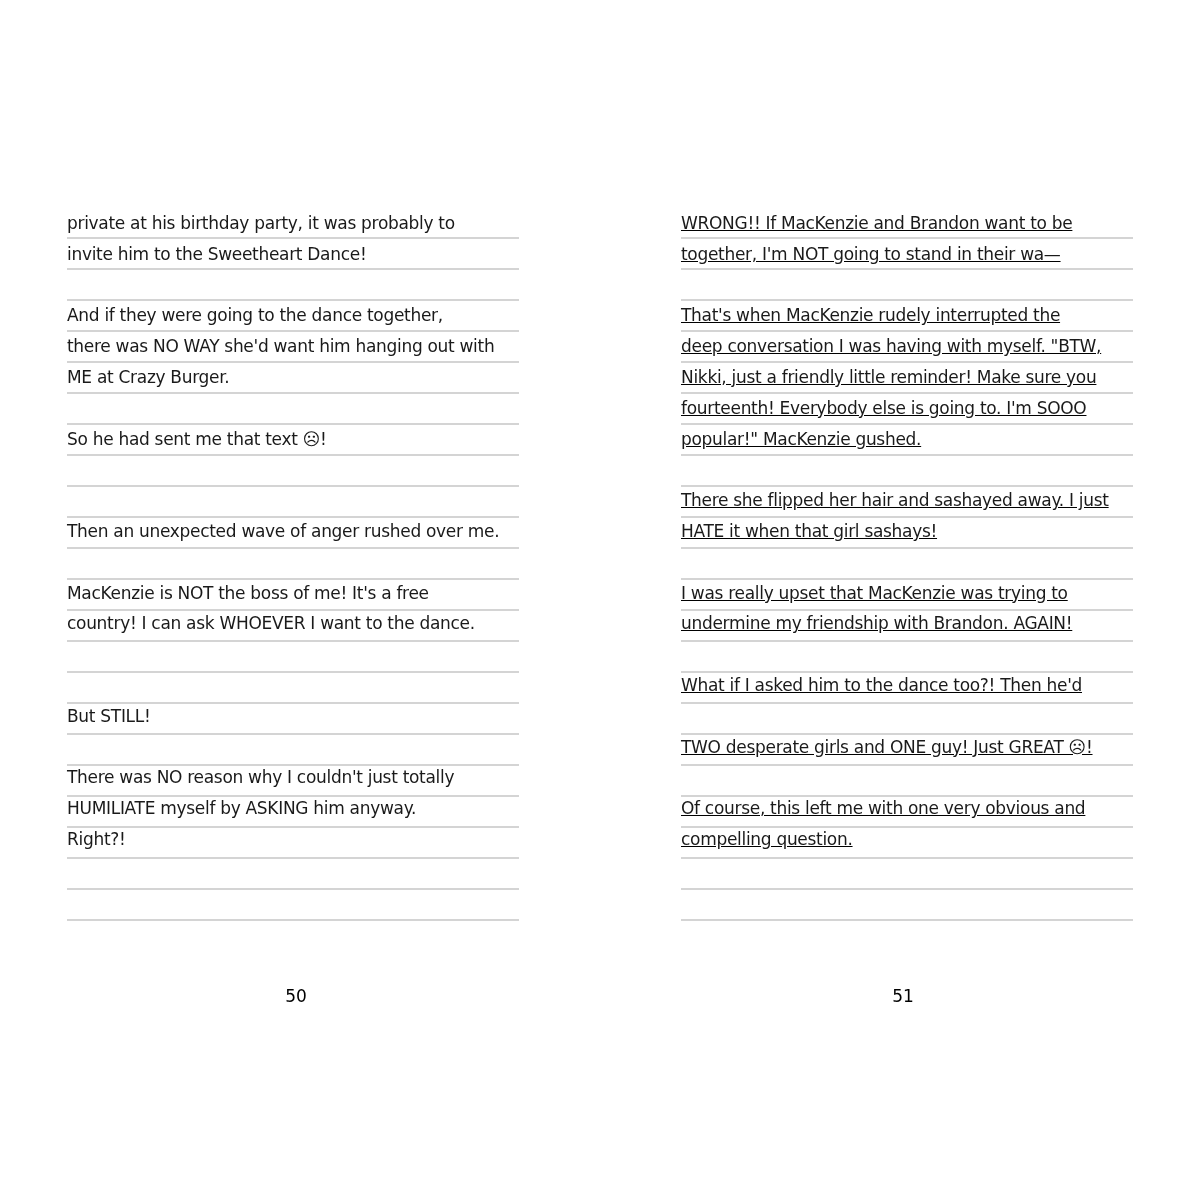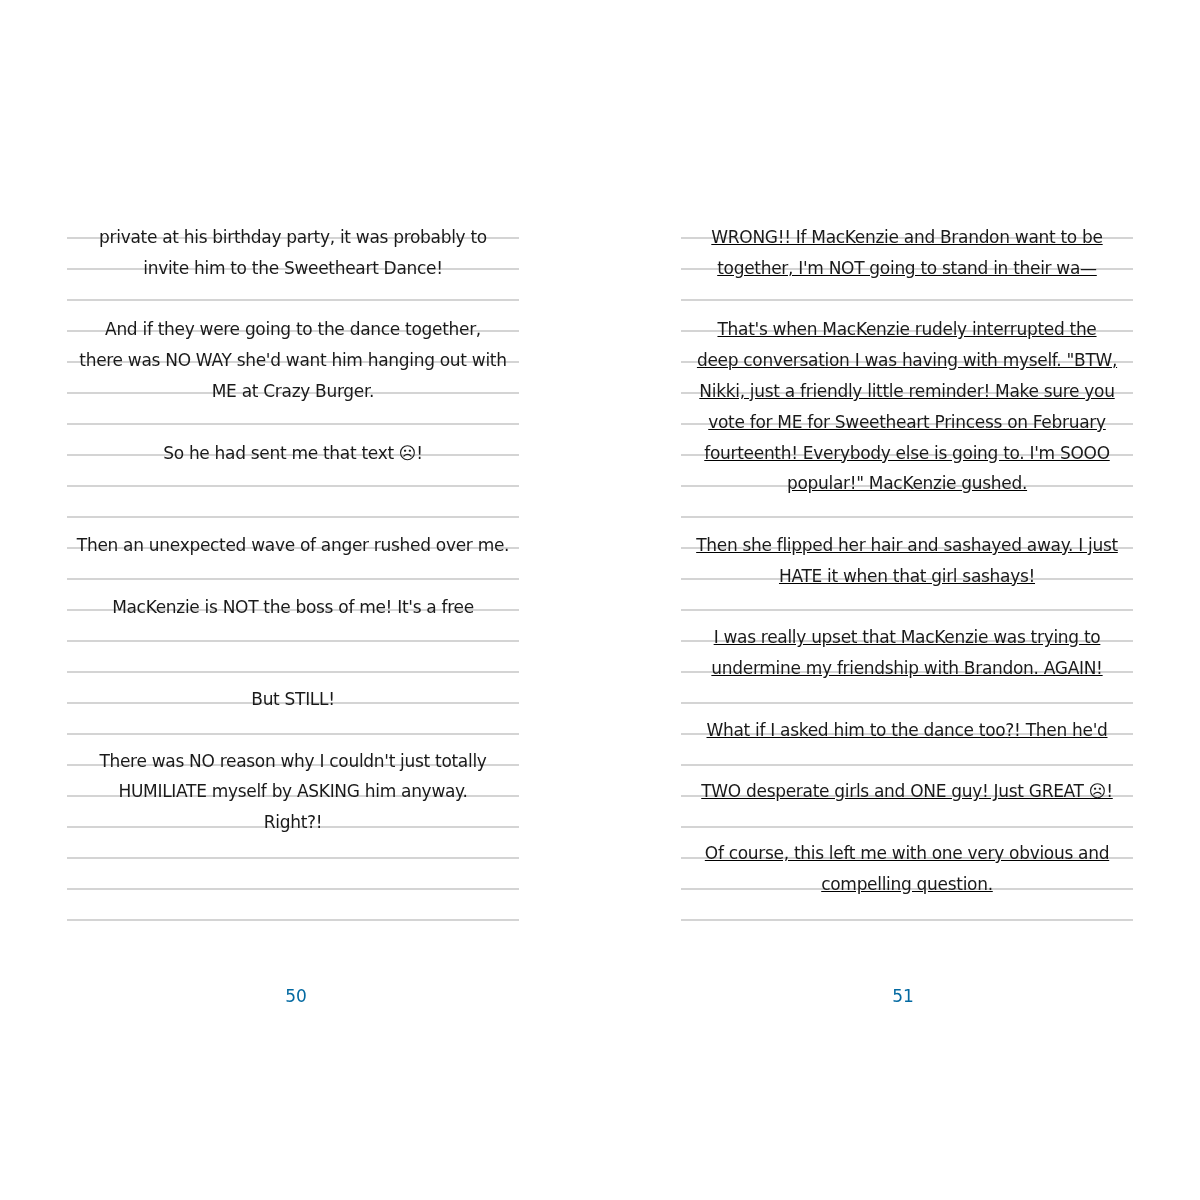--- a/index.html
+++ b/index.html
@@ -21,29 +21,28 @@
     }
     .line {
       height: 30.8px;
       line-height: 30.8px;
       font-family: "DejaVu Sans", sans-serif;
       font-size: 17px;
       color: #1a1a1a;
       white-space: nowrap;
       letter-spacing: -0.3px;
       position: relative;
-      top: 14px;
-      text-align: center;
+      top: 0;
     }
     .page-number {
       position: absolute;
       top: 986px;
       font-family: "DejaVu Sans", sans-serif;
       font-size: 17px;
-      color: #0369a1;
+      color: #000000;
       width: 60px;
       text-align: center;
     }
     .page-number.left { left: 266px; }
     .page-number.right { left: 873px; }
   </style>
 </head>
 <body>
 
 <div class="page left">
@@ -54,44 +53,44 @@
     <div class="line">And if they were going to the dance together,</div>
     <div class="line">there was NO WAY she'd want him hanging out with</div>
     <div class="line">ME at Crazy Burger.</div>
     <div class="line"></div>
     <div class="line">So he had sent me that text ☹!</div>
     <div class="line"></div>
     <div class="line"></div>
     <div class="line">Then an unexpected wave of anger rushed over me.</div>
     <div class="line"></div>
     <div class="line">MacKenzie is NOT the boss of me! It's a free</div>
+    <div class="line">country! I can ask WHOEVER I want to the dance.</div>
     <div class="line"></div>
     <div class="line"></div>
     <div class="line">But STILL!</div>
     <div class="line"></div>
     <div class="line">There was NO reason why I couldn't just totally</div>
     <div class="line">HUMILIATE myself by ASKING him anyway.</div>
     <div class="line">Right?!</div>
     <div class="line"></div>
   </div>
 </div>
 
 <div class="page right">
   <div class="ruled">
     <div class="line">WRONG!! If MacKenzie and Brandon want to be</div>
     <div class="line">together, I'm NOT going to stand in their wa—</div>
     <div class="line"></div>
     <div class="line">That's when MacKenzie rudely interrupted the</div>
     <div class="line">deep conversation I was having with myself. "BTW,</div>
     <div class="line">Nikki, just a friendly little reminder! Make sure you</div>
-    <div class="line">vote for ME for Sweetheart Princess on February</div>
     <div class="line">fourteenth! Everybody else is going to. I'm SOOO</div>
     <div class="line">popular!" MacKenzie gushed.</div>
     <div class="line"></div>
-    <div class="line">Then she flipped her hair and sashayed away. I just</div>
+    <div class="line">There she flipped her hair and sashayed away. I just</div>
     <div class="line">HATE it when that girl sashays!</div>
     <div class="line"></div>
     <div class="line">I was really upset that MacKenzie was trying to</div>
     <div class="line">undermine my friendship with Brandon. AGAIN!</div>
     <div class="line"></div>
     <div class="line">What if I asked him to the dance too?! Then he'd</div>
     <div class="line"></div>
     <div class="line">TWO desperate girls and ONE guy! Just GREAT ☹!</div>
     <div class="line"></div>
     <div class="line">Of course, this left me with one very obvious and</div>

